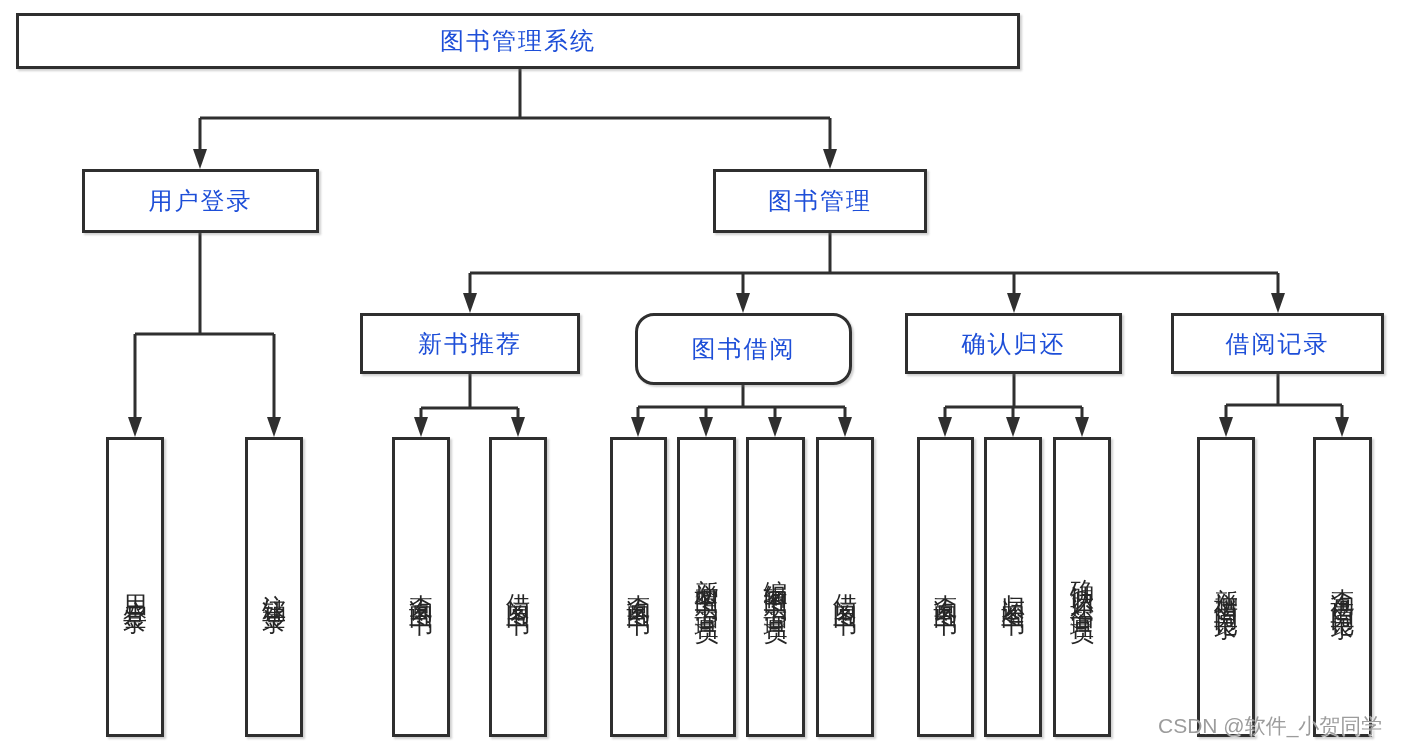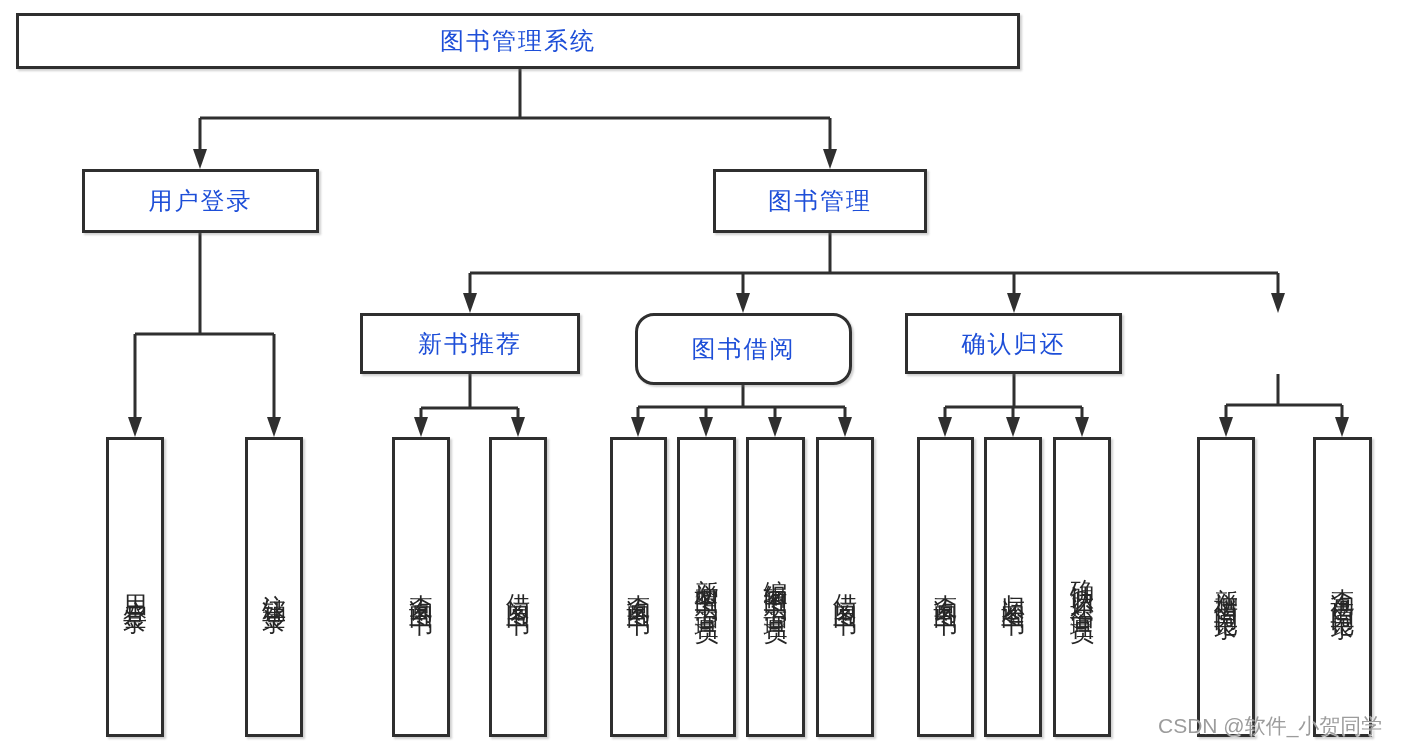--- a/index.html
+++ b/index.html
@@ -155,20 +155,23 @@
 
   <div class="node n-newbook">
     <span class="h-label">新书推荐</span>
   </div>
   <div class="node n-borrow">
     <span class="h-label">图书借阅</span>
   </div>
   <div class="node n-current">
     <span class="h-label">确认归还</span>
   </div>
+  <div class="node n-records">
+    <span class="h-label">借阅记录</span>
+  </div>
 
   <div class="node leaf l1">
     <span class="v-label">用户登录</span>
   </div>
   <div class="node leaf l2">
     <span class="v-label">注销登录</span>
   </div>
   <div class="node leaf l3">
     <span class="v-label">查询图书</span>
   </div>

